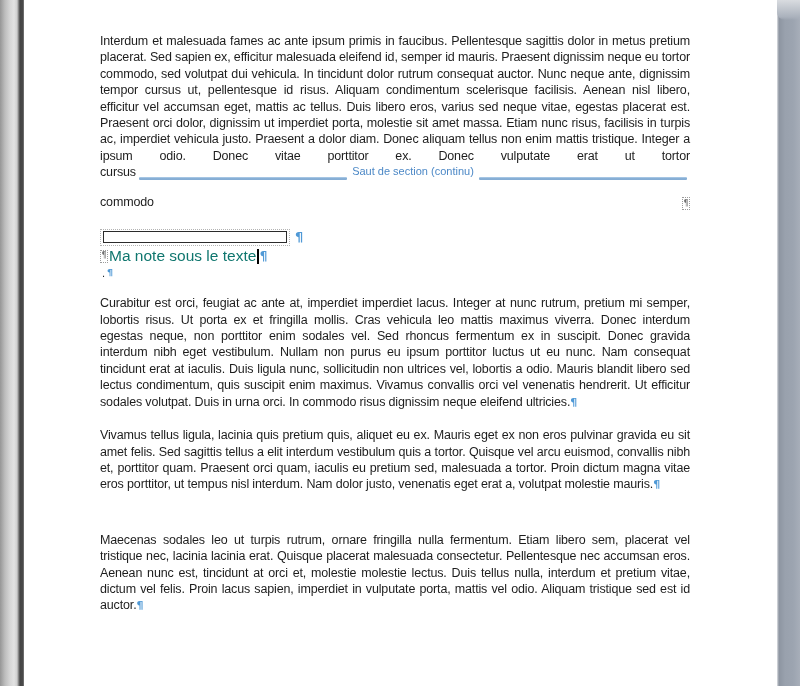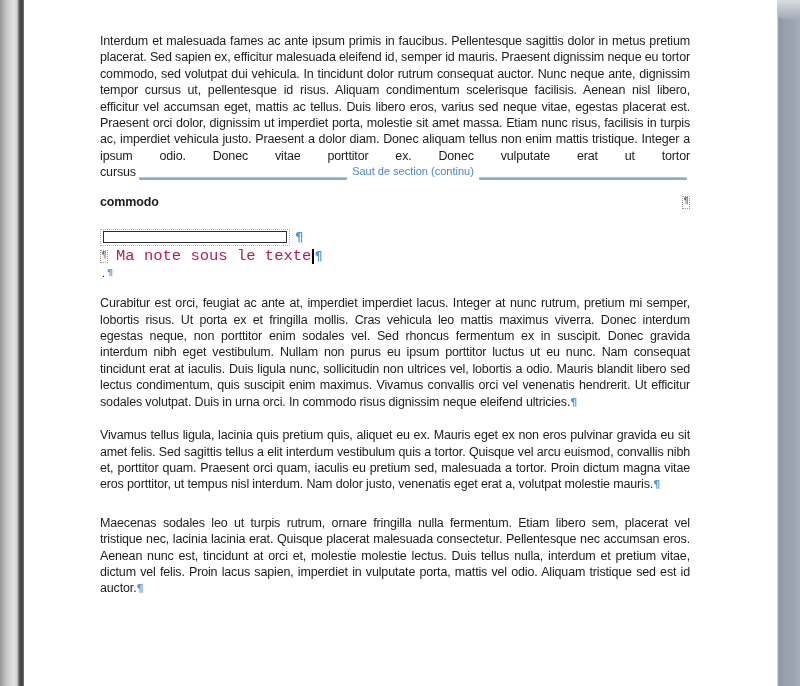--- a/index.html
+++ b/index.html
@@ -48,55 +48,55 @@
     flex: 1 1 0; height: 3px; margin: 0 3px;
     background: linear-gradient(to bottom, #b3d0ea 0%, #7fa9d2 60%, #89b0d6 100%);
     border-radius: 1px;
   }
   .sb-label {
     font-size: 11px; letter-spacing: 0; color: #4c88c6; white-space: nowrap;
     padding: 0 2px; transform: translateY(-1px);
   }
 
   
-  .commodo-row { display: flex; align-items: center; margin-top: 14px; height: 16px; font-weight: bold; }
+  .commodo-row { display: flex; align-items: flex-end; margin-top: 14px; height: 16px; }
   .commodo-spacer { flex: 1; }
   .frame-anchor {
     display: inline-flex; align-items: center; justify-content: center;
     width: 8px; height: 13px; border: 1px dotted #9b9b9b;
     color: #6e6e6e; font-size: 8px; line-height: 8px;
     font-family: "DejaVu Sans", sans-serif;
   }
 
   
   .field-row { display: flex; align-items: flex-start; margin-top: 19px; }
   .field-outer {
     width: 190px; height: 17px; border: 1px dotted #b3b3b3; background: #fff;
     padding: 1px 2px 2px 2px;
   }
   .field-inner { width: 100%; height: 100%; border: 1px solid #2b2b2b; background: #fff; }
   .field-row .pilcrow { margin-left: 5px; font-size: 13px; line-height: 15px; }
 
   
   .note-row { display: flex; align-items: center; margin-top: 1px; height: 18px; }
   .note-text {
-    font-family: Liberation Mono, monospace;
-    font-size: 15.5px; letter-spacing: 0; color: #be185d; margin-left: 8px; white-space: nowrap;
+    font-family: Liberation Sans, sans-serif;
+    font-size: 15.5px; letter-spacing: 0; color: #0f766e; margin-left: 1px; white-space: nowrap;
   }
   .caret { width: 1.5px; height: 15px; background: #000; margin-left: 1px; }
   .note-row .pilcrow { font-size: 12px; margin-left: 1px; }
 
   
   .dot-row { display: flex; align-items: center; margin-top: 2px; height: 12px; margin-left: 2px; }
   .space-dot { color: #222; font-size: 11px; line-height: 6px; }
   .dot-row .pilcrow { font-size: 9.5px; margin-left: 2px; }
 
   .para.p3 { margin-top: 16px; }
   .para.p4 { margin-top: 16px; }
-  .para.p5 { margin-top: 21px; }
+  .para.p5 { margin-top: 38px; }
 </style>
 </head>
 <body>
 
 <div class="left-edge"></div>
 
 <div class="page">
   <div class="content">
 
     <div class="para force-last">

